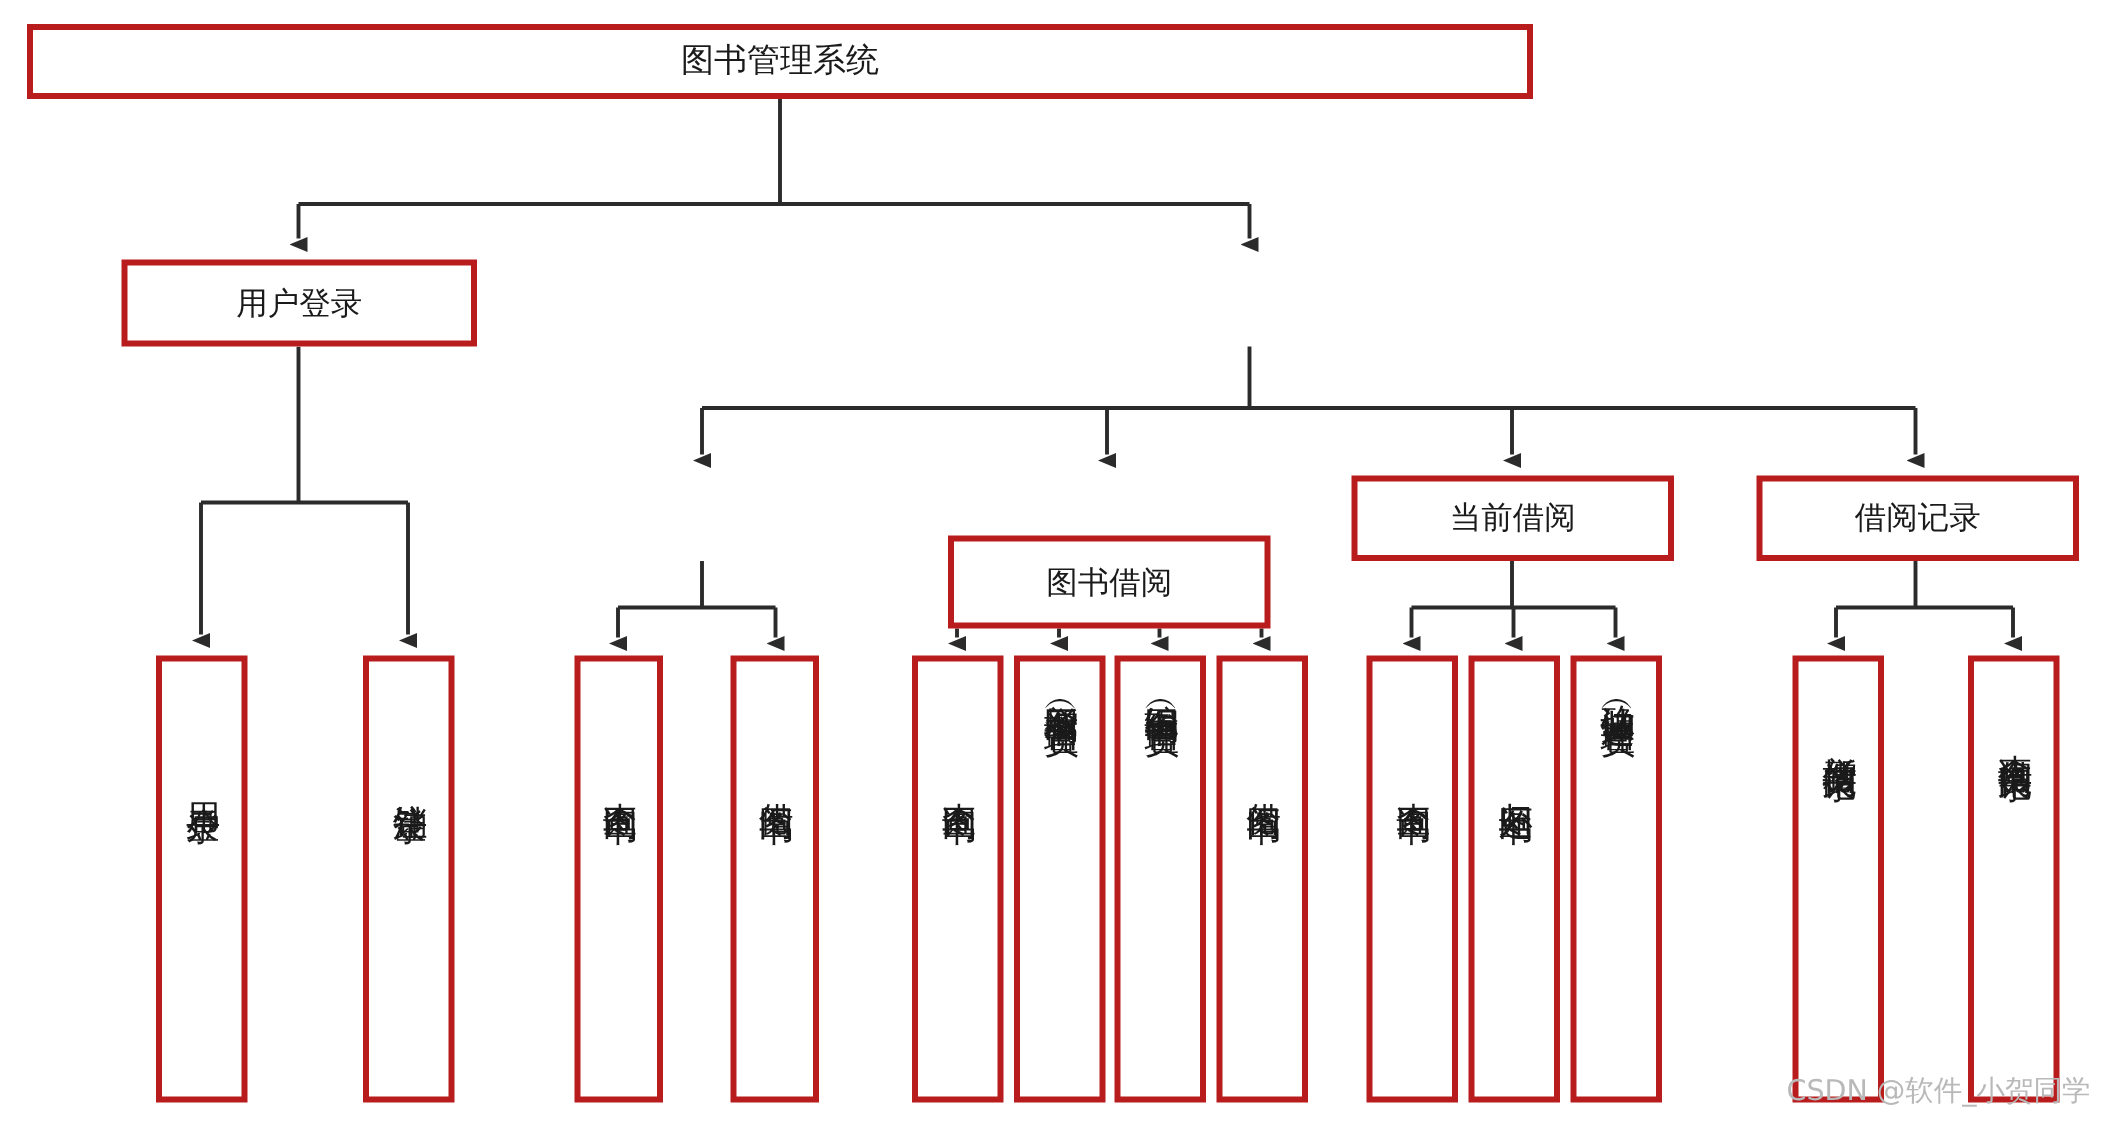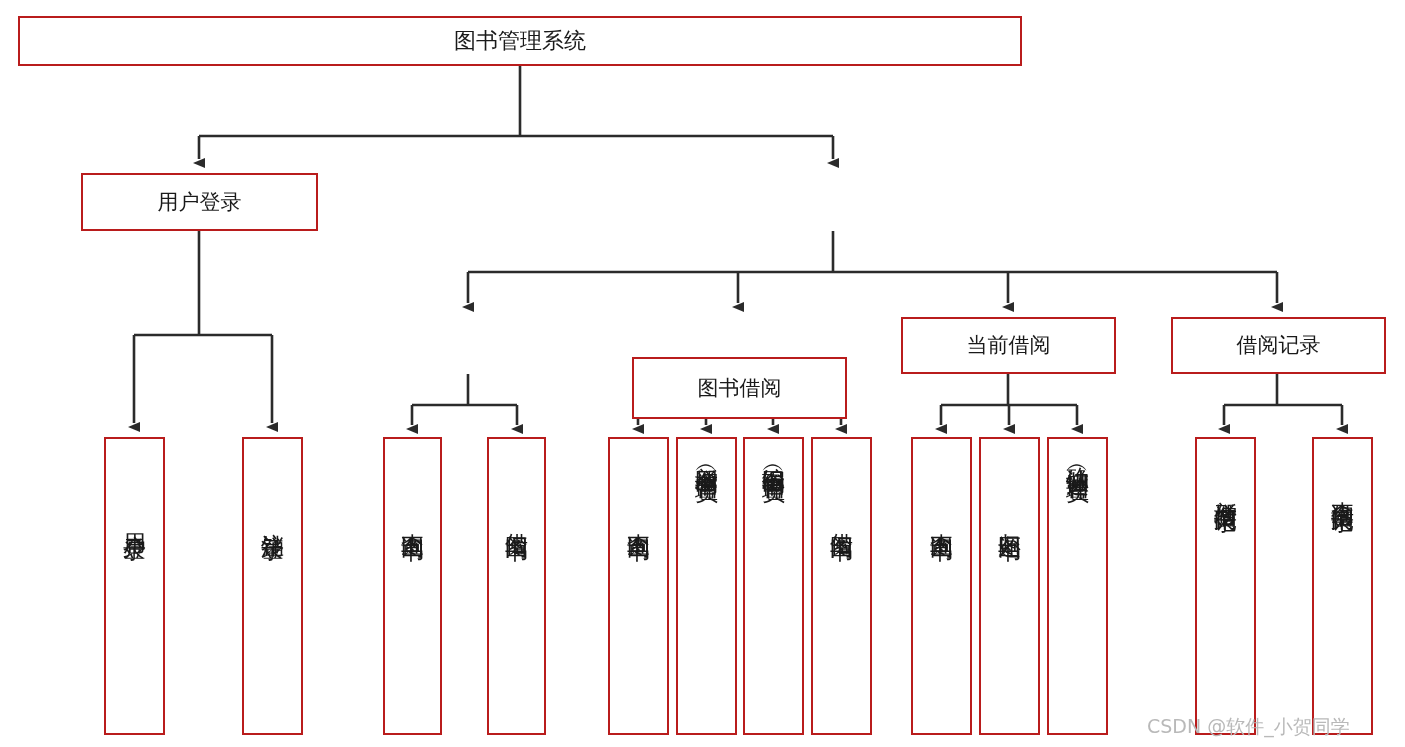--- a/index.html
+++ b/index.html
@@ -21,21 +21,21 @@
   #diagram-svg {
     position: absolute;
     left: 0;
     top: 0;
     width: 1405px;
     height: 747px;
   }
   .node {
     position: absolute;
     box-sizing: border-box;
-    border: 2px solid #b91c1c;
+    border: 4px solid #b91c1c;
     background: #ffffff;
     display: flex;
     align-items: center;
     justify-content: center;
     color: #1a1a1a;
   }
   .node-label {
     font-family: "DejaVu Sans", "Liberation Sans", sans-serif;
     color: #1a1a1a;
     text-align: center;
@@ -183,15 +183,15 @@
     <span class="node-label">确认归还（管理员）</span>
   </div>
 
   <div class="node vert" style="left:1195px; top:437px; width:61px; height:298px; padding-top:44px;">
     <span class="node-label">新增借阅记录</span>
   </div>
   <div class="node vert" style="left:1312px; top:437px; width:61px; height:298px; padding-top:44px;">
     <span class="node-label">查询借阅记录</span>
   </div>
 
-  <div class="watermark" style="left:1147px; top:714px;">CSDN @软件_小贺同学</div>
+  <div class="watermark" style="left:1191px; top:714px;">CSDN @软件_小贺同学</div>
 
 </div>
 
 </body></html>

